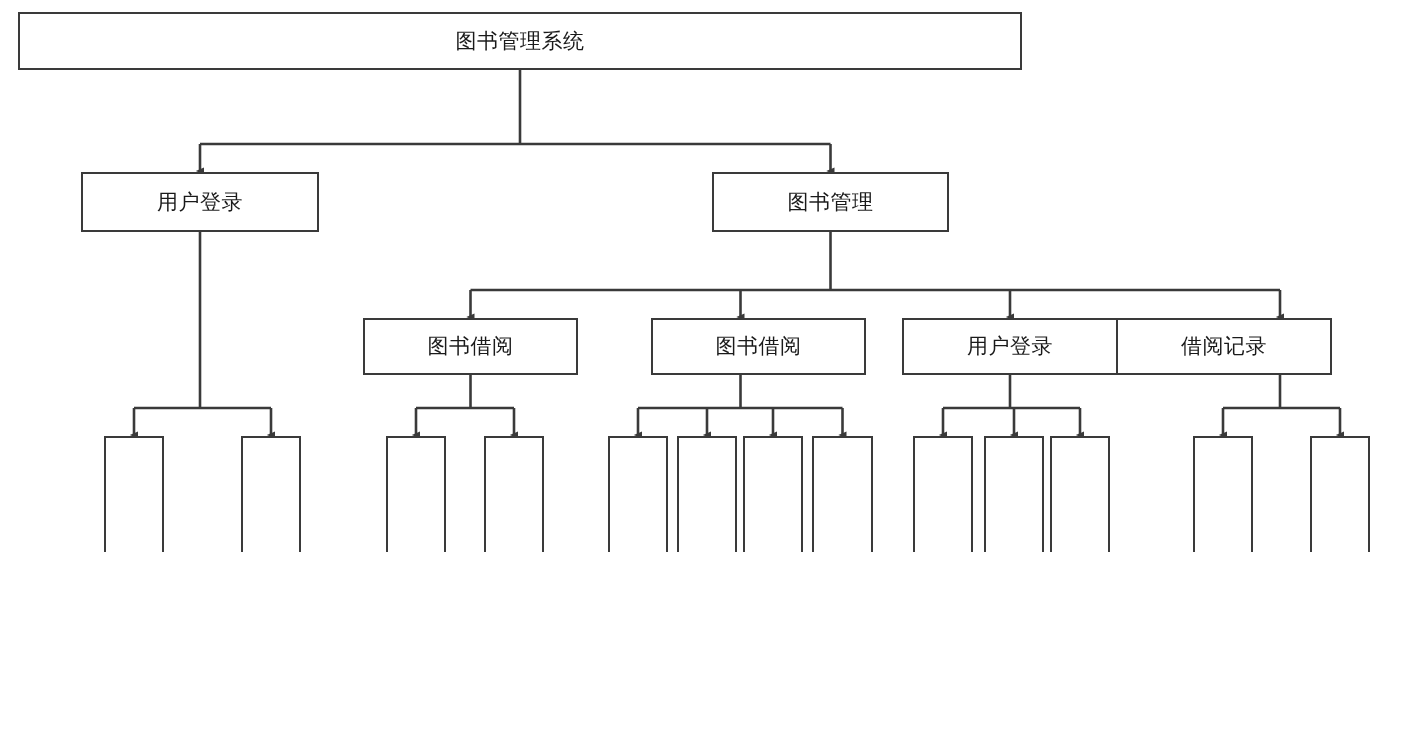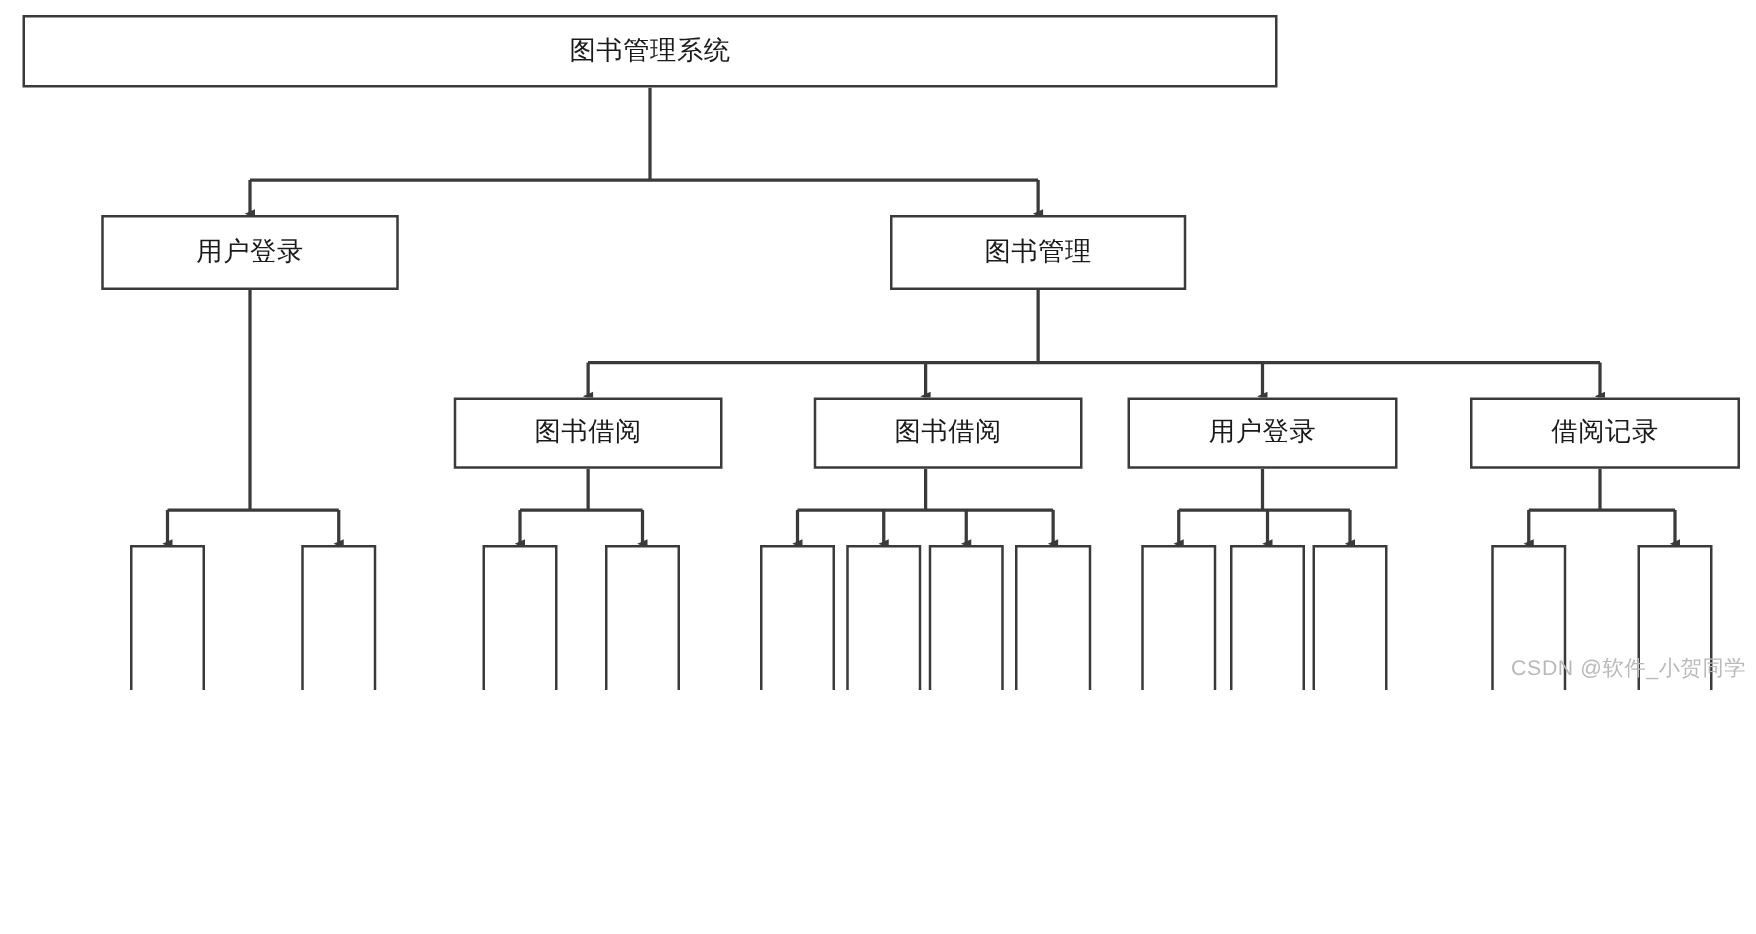--- a/index.html
+++ b/index.html
@@ -132,21 +132,21 @@
       </div>
       <div class="node horizontal" style="left: 363px; top: 318px; width: 215px; height: 57px;">
         <span class="node-label">图书借阅</span>
       </div>
       <div class="node horizontal" style="left: 633px; top: 318px; width: 215px; height: 57px; margin-left: 18px;">
         <span class="node-label">图书借阅</span>
       </div>
       <div class="node horizontal" style="left: 902px; top: 318px; width: 216px; height: 57px;">
         <span class="node-label">用户登录</span>
       </div>
-      <div class="node horizontal" style="left: 1176px; top: 318px; width: 216px; height: 57px;">
+      <div class="node horizontal" style="left: 1116px; top: 318px; width: 216px; height: 57px;">
         <span class="node-label">借阅记录</span>
       </div>
       <div class="node vertical" style="left: 104px; top: 436px; width: 60px; height: 299px;">
         <span class="node-label">用户登录</span>
       </div>
       <div class="node vertical" style="left: 241px; top: 436px; width: 60px; height: 299px;">
         <span class="node-label">注销登录</span>
       </div>
       <div class="node vertical" style="left: 386px; top: 436px; width: 60px; height: 299px;">
         <span class="node-label">查询图书</span>
@@ -176,14 +176,13 @@
         <span class="node-label">确认归还（管理员）</span>
       </div>
       <div class="node vertical" style="left: 1193px; top: 436px; width: 60px; height: 299px;">
         <span class="node-label">新增借阅记录</span>
       </div>
       <div class="node vertical" style="left: 1310px; top: 436px; width: 60px; height: 299px;">
         <span class="node-label">查询借阅记录</span>
       </div>
     </div>
 
-  <div id="watermark">CSDN @软件_小贺同学</div>
 </div>
 
 </body></html>

